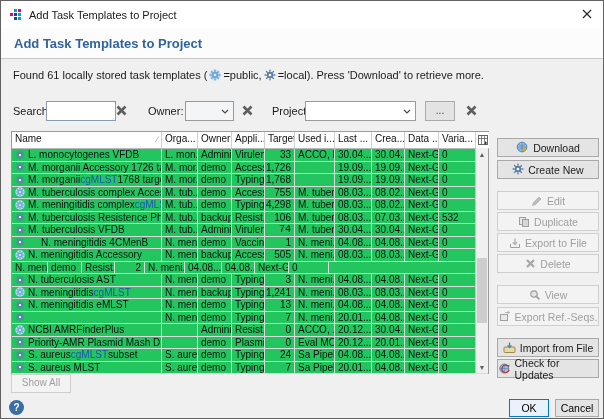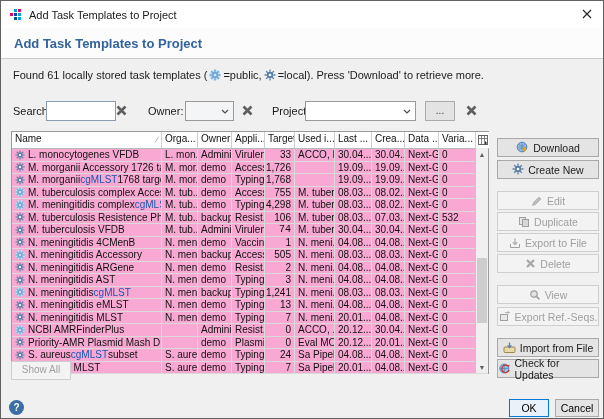--- a/index.html
+++ b/index.html
@@ -17,37 +17,37 @@
   .info-row svg{vertical-align:middle;}
   
   .flabel{position:absolute;font-size:11px;color:#1a1a1a;top:104px;}
   .search-input{position:absolute;left:45px;top:100px;width:62px;height:18px;border:1px solid #8a9cb0;background:#fff;font-size:11px;padding:0 3px;box-sizing:content-box;}
   .clear-btn{position:absolute;top:102px;width:14px;height:14px;cursor:pointer;}
   .combo{position:absolute;top:100px;height:20px;border:1px solid #9a9a9a;background:#f4f5f6;box-sizing:border-box;display:flex;align-items:center;cursor:pointer;}
   .combo .combo-value{flex:1;font-size:11px;padding-left:3px;color:#1a1a1a;overflow:hidden;white-space:nowrap;}
   .combo .chevron{flex:0 0 16px;text-align:center;color:#4d4d4d;font-size:9px;}
   .browse-btn{position:absolute;left:424px;top:100px;width:30px;height:20px;border:1px solid #ababab;background:#e3e3e3;font-size:10px;color:#3a3a3a;text-align:center;line-height:18px;cursor:pointer;box-sizing:border-box;}
   
-  .tbl{position:absolute;left:10px;top:130px;width:478px;height:243px;background:#f9a8d4;border:1px solid #9a9a9a;box-sizing:border-box;font-size:10px;}
+  .tbl{position:absolute;left:10px;top:130px;width:478px;height:243px;background:#22c55e;border:1px solid #9a9a9a;box-sizing:border-box;font-size:10px;}
   .thead{display:flex;height:16px;border-bottom:1px solid #b9b9b9;background:#fff;}
   .th{border-right:1px solid #cfcfcf;box-sizing:border-box;padding:1px 2px 0 3px;white-space:nowrap;overflow:hidden;color:#111;position:relative;cursor:pointer;}
   .tbody{display:flex;flex-direction:column;height:calc(100% - 16px);}
   .tr{display:flex;flex:1;border-bottom:1px solid #dadada;cursor:default;}
   .td{border-right:1px solid #dadada;box-sizing:border-box;padding:0 2px 0 3px;white-space:nowrap;overflow:hidden;display:flex;align-items:center;color:#111;}
   .td.num{justify-content:flex-end;padding-right:3px;}
   .td .row-icon{flex:0 0 auto;margin-right:3px;display:flex;}
   .link{color:#1a56b0;}
   .sort-mark{position:absolute;right:3px;top:3px;color:#8a8a8a;font-size:8px;}
   
   .vscroll{position:absolute;top:0;right:0;bottom:0;width:12px;border-left:1px solid #c5c5c5;background:#f0f0f0;}
   .corner-btn{position:absolute;top:-16px;left:-1px;width:13px;height:16px;background:#fff;border-left:1px solid #cfcfcf;border-bottom:1px solid #b9b9b9;display:flex;align-items:center;justify-content:center;cursor:pointer;}
   .sb-arrow{position:absolute;left:0;width:12px;height:12px;display:flex;align-items:center;justify-content:center;color:#5f5f5f;font-size:7px;background:#f0f0f0;cursor:pointer;}
   .sb-thumb{position:absolute;left:1px;width:10px;background:#cdcdcd;cursor:pointer;}
   
-  .show-all-btn{position:absolute;left:10px;top:360px;width:58px;height:17px;border:1px solid #cfcfcf;background:#f3f3f3;color:#9f9f9f;font-size:10px;text-align:center;line-height:15px;}
+  .show-all-btn{position:absolute;left:10px;top:373px;width:58px;height:17px;border:1px solid #cfcfcf;background:#f3f3f3;color:#9f9f9f;font-size:10px;text-align:center;line-height:15px;}
   .count-label{position:absolute;right:117px;top:378px;font-size:11px;color:#1a1a1a;}
   
   .act-btn{position:absolute;left:496px;width:102px;height:19px;border:1px solid #a9a9a9;background:#e4e4e4;font-size:10.5px;color:#1a1a1a;display:flex;align-items:center;justify-content:center;gap:4px;cursor:pointer;box-sizing:border-box;}
   .act-btn.disabled{border-color:#cfcfcf;background:#f3f3f3;color:#9f9f9f;cursor:default;}
   
   .help-btn{position:absolute;left:8px;top:399px;width:15px;height:15px;border-radius:50%;background:#3a6ea5;color:#fff;font-size:10px;font-weight:bold;text-align:center;line-height:15px;cursor:pointer;}
   .ok-btn{position:absolute;left:508px;top:398px;width:40px;height:18px;border:1px solid #0078d7;background:#e9f2fa;font-size:10.5px;text-align:center;line-height:16px;cursor:pointer;box-sizing:border-box;}
   .cancel-btn{position:absolute;left:554px;top:398px;width:44px;height:18px;border:1px solid #a9a9a9;background:#e4e4e4;font-size:10.5px;text-align:center;line-height:16px;cursor:pointer;box-sizing:border-box;}
 </style>
 </head>
@@ -498,21 +498,21 @@
             <span>30.04....</span>
           </div>
           <div class="td" style="flex: 0 0 34px; width: 34px;">
             <span>Next-G...</span>
           </div>
           <div class="td" style="flex: 0 0 40px; width: 40px;">
             <span>0</span>
           </div>
         </div>
         <div class="tr">
-          <div class="td" style="flex: 0 0 150px; width: 150px;">
+          <div class="td" style="flex: 0 0 150px; width: 150px; gap: 13px;">
             <span class="row-icon">
               <svg width="10" height="10" viewBox="0 0 16 16">
                 <rect x="7.1" y="0.6" width="1.8" height="3.2" rx="0.6" transform="rotate(0 8 8)" fill="#5a7fa8"></rect>
                 <rect x="7.1" y="0.6" width="1.8" height="3.2" rx="0.6" transform="rotate(45 8 8)" fill="#5a7fa8"></rect>
                 <rect x="7.1" y="0.6" width="1.8" height="3.2" rx="0.6" transform="rotate(90 8 8)" fill="#5a7fa8"></rect>
                 <rect x="7.1" y="0.6" width="1.8" height="3.2" rx="0.6" transform="rotate(135 8 8)" fill="#5a7fa8"></rect>
                 <rect x="7.1" y="0.6" width="1.8" height="3.2" rx="0.6" transform="rotate(180 8 8)" fill="#5a7fa8"></rect>
                 <rect x="7.1" y="0.6" width="1.8" height="3.2" rx="0.6" transform="rotate(225 8 8)" fill="#5a7fa8"></rect>
                 <rect x="7.1" y="0.6" width="1.8" height="3.2" rx="0.6" transform="rotate(270 8 8)" fill="#5a7fa8"></rect>
                 <rect x="7.1" y="0.6" width="1.8" height="3.2" rx="0.6" transform="rotate(315 8 8)" fill="#5a7fa8"></rect>
@@ -596,84 +596,65 @@
             <span>08.03....</span>
           </div>
           <div class="td" style="flex: 0 0 34px; width: 34px;">
             <span>Next-G...</span>
           </div>
           <div class="td" style="flex: 0 0 40px; width: 40px;">
             <span>0</span>
           </div>
         </div>
         <div class="tr">
+          <div class="td" style="flex: 0 0 36px; width: 36px;">
+            <span>N. men...</span>
+          </div>
+          <div class="td" style="flex: 0 0 34px; width: 34px;">
+            <span>demo</span>
+          </div>
+          <div class="td" style="flex: 0 0 33px; width: 33px;">
+            <span>Resist...</span>
+          </div>
+          <div class="td num" style="flex: 0 0 30px; width: 30px;">
+            <span>2</span>
+          </div>
+          <div class="td" style="flex: 0 0 40px; width: 40px;">
+            <span>N. meni...</span>
+          </div>
+          <div class="td" style="flex: 0 0 37px; width: 37px;">
+            <span>04.08....</span>
+          </div>
+          <div class="td" style="flex: 0 0 33px; width: 33px;">
+            <span>04.08....</span>
+          </div>
+          <div class="td" style="flex: 0 0 34px; width: 34px;">
+            <span>Next-G...</span>
+          </div>
+          <div class="td" style="flex: 0 0 40px; width: 40px;">
+            <span>0</span>
+          </div>
+        </div>
+        <div class="tr">
           <div class="td" style="flex: 0 0 150px; width: 150px;">
             <span class="row-icon">
               <svg width="10" height="10" viewBox="0 0 16 16">
                 <rect x="7.1" y="0.6" width="1.8" height="3.2" rx="0.6" transform="rotate(0 8 8)" fill="#5a7fa8"></rect>
                 <rect x="7.1" y="0.6" width="1.8" height="3.2" rx="0.6" transform="rotate(45 8 8)" fill="#5a7fa8"></rect>
                 <rect x="7.1" y="0.6" width="1.8" height="3.2" rx="0.6" transform="rotate(90 8 8)" fill="#5a7fa8"></rect>
                 <rect x="7.1" y="0.6" width="1.8" height="3.2" rx="0.6" transform="rotate(135 8 8)" fill="#5a7fa8"></rect>
                 <rect x="7.1" y="0.6" width="1.8" height="3.2" rx="0.6" transform="rotate(180 8 8)" fill="#5a7fa8"></rect>
                 <rect x="7.1" y="0.6" width="1.8" height="3.2" rx="0.6" transform="rotate(225 8 8)" fill="#5a7fa8"></rect>
                 <rect x="7.1" y="0.6" width="1.8" height="3.2" rx="0.6" transform="rotate(270 8 8)" fill="#5a7fa8"></rect>
                 <rect x="7.1" y="0.6" width="1.8" height="3.2" rx="0.6" transform="rotate(315 8 8)" fill="#5a7fa8"></rect>
                 <circle cx="8" cy="8" r="4.3" fill="#5a7fa8"></circle>
                 <circle cx="8" cy="8" r="1.8" fill="#ffffff"></circle>
               </svg>
             </span>
-            <span>N. meningitidis ARGene</span>
-            <span class="link"></span>
-            <span></span>
-          </div>
-          <div class="td" style="flex: 0 0 36px; width: 36px;">
-            <span>N. men...</span>
-          </div>
-          <div class="td" style="flex: 0 0 34px; width: 34px;">
-            <span>demo</span>
-          </div>
-          <div class="td" style="flex: 0 0 33px; width: 33px;">
-            <span>Resist...</span>
-          </div>
-          <div class="td num" style="flex: 0 0 30px; width: 30px;">
-            <span>2</span>
-          </div>
-          <div class="td" style="flex: 0 0 40px; width: 40px;">
-            <span>N. meni...</span>
-          </div>
-          <div class="td" style="flex: 0 0 37px; width: 37px;">
-            <span>04.08....</span>
-          </div>
-          <div class="td" style="flex: 0 0 33px; width: 33px;">
-            <span>04.08....</span>
-          </div>
-          <div class="td" style="flex: 0 0 34px; width: 34px;">
-            <span>Next-G...</span>
-          </div>
-          <div class="td" style="flex: 0 0 40px; width: 40px;">
-            <span>0</span>
-          </div>
-        </div>
-        <div class="tr">
-          <div class="td" style="flex: 0 0 150px; width: 150px;">
-            <span class="row-icon">
-              <svg width="10" height="10" viewBox="0 0 16 16">
-                <rect x="7.1" y="0.6" width="1.8" height="3.2" rx="0.6" transform="rotate(0 8 8)" fill="#5a7fa8"></rect>
-                <rect x="7.1" y="0.6" width="1.8" height="3.2" rx="0.6" transform="rotate(45 8 8)" fill="#5a7fa8"></rect>
-                <rect x="7.1" y="0.6" width="1.8" height="3.2" rx="0.6" transform="rotate(90 8 8)" fill="#5a7fa8"></rect>
-                <rect x="7.1" y="0.6" width="1.8" height="3.2" rx="0.6" transform="rotate(135 8 8)" fill="#5a7fa8"></rect>
-                <rect x="7.1" y="0.6" width="1.8" height="3.2" rx="0.6" transform="rotate(180 8 8)" fill="#5a7fa8"></rect>
-                <rect x="7.1" y="0.6" width="1.8" height="3.2" rx="0.6" transform="rotate(225 8 8)" fill="#5a7fa8"></rect>
-                <rect x="7.1" y="0.6" width="1.8" height="3.2" rx="0.6" transform="rotate(270 8 8)" fill="#5a7fa8"></rect>
-                <rect x="7.1" y="0.6" width="1.8" height="3.2" rx="0.6" transform="rotate(315 8 8)" fill="#5a7fa8"></rect>
-                <circle cx="8" cy="8" r="4.3" fill="#5a7fa8"></circle>
-                <circle cx="8" cy="8" r="1.8" fill="#ffffff"></circle>
-              </svg>
-            </span>
-            <span>N. meningitidis AST</span>
+            <span>N. tuberculosis AST</span>
             <span class="link"></span>
             <span></span>
           </div>
           <div class="td" style="flex: 0 0 36px; width: 36px;">
             <span>N. men...</span>
           </div>
           <div class="td" style="flex: 0 0 34px; width: 34px;">
             <span>demo</span>
           </div>
           <div class="td" style="flex: 0 0 33px; width: 33px;">
@@ -805,21 +786,20 @@
                 <rect x="7.1" y="0.6" width="1.8" height="3.2" rx="0.6" transform="rotate(90 8 8)" fill="#5a7fa8"></rect>
                 <rect x="7.1" y="0.6" width="1.8" height="3.2" rx="0.6" transform="rotate(135 8 8)" fill="#5a7fa8"></rect>
                 <rect x="7.1" y="0.6" width="1.8" height="3.2" rx="0.6" transform="rotate(180 8 8)" fill="#5a7fa8"></rect>
                 <rect x="7.1" y="0.6" width="1.8" height="3.2" rx="0.6" transform="rotate(225 8 8)" fill="#5a7fa8"></rect>
                 <rect x="7.1" y="0.6" width="1.8" height="3.2" rx="0.6" transform="rotate(270 8 8)" fill="#5a7fa8"></rect>
                 <rect x="7.1" y="0.6" width="1.8" height="3.2" rx="0.6" transform="rotate(315 8 8)" fill="#5a7fa8"></rect>
                 <circle cx="8" cy="8" r="4.3" fill="#5a7fa8"></circle>
                 <circle cx="8" cy="8" r="1.8" fill="#ffffff"></circle>
               </svg>
             </span>
-            <span>N. meningitidis MLST</span>
             <span class="link"></span>
             <span></span>
           </div>
           <div class="td" style="flex: 0 0 36px; width: 36px;">
             <span>N. men...</span>
           </div>
           <div class="td" style="flex: 0 0 34px; width: 34px;">
             <span>demo</span>
           </div>
           <div class="td" style="flex: 0 0 33px; width: 33px;">

